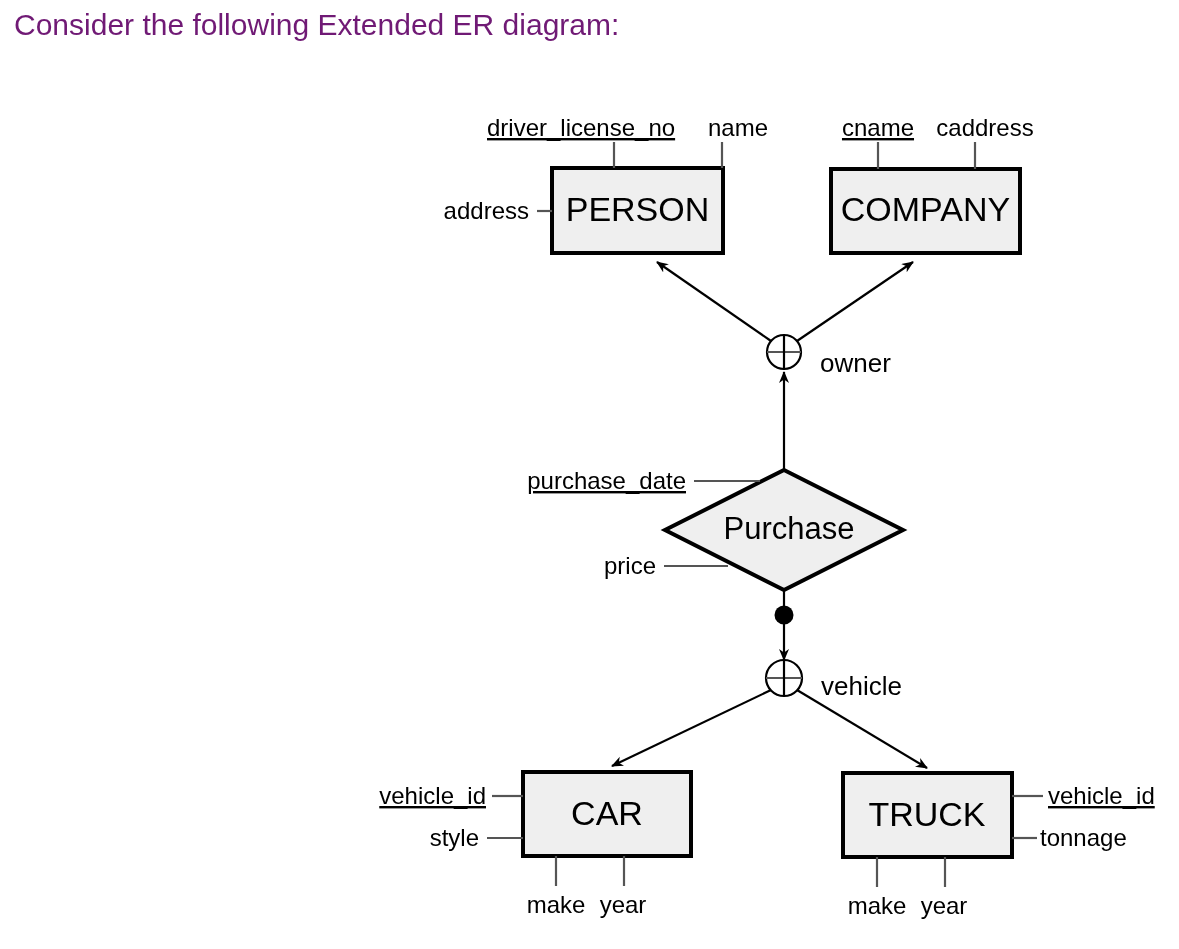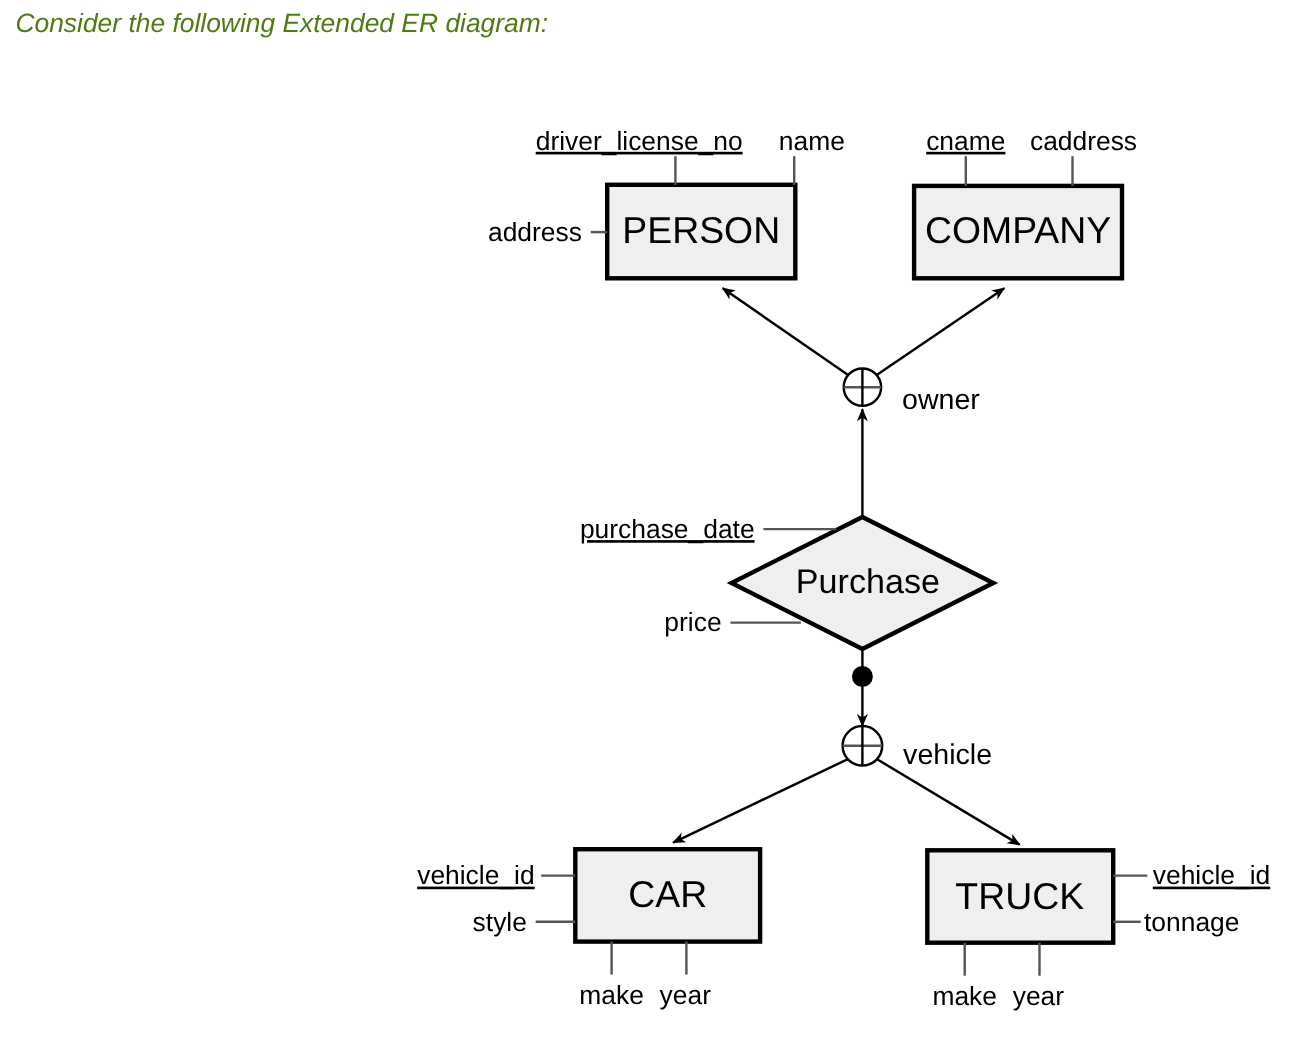--- a/index.html
+++ b/index.html
@@ -18,26 +18,25 @@
   }
   #page-root {
     position: relative;
     width: 1179px;
     height: 949px;
   }
   .page-title {
     position: absolute;
     left: 14px;
     top: 8px;
-    font-size: 24px;
-    font-family: "Liberation Sans", sans-serif;
-    color: #4d7c0f;
+    font-size: 30px;
+    font-family: "Liberation Sans", sans-serif;
+    color: #701a75;
     white-space: nowrap;
     letter-spacing: 0px;
-    font-style: italic;
   }
   svg.er-canvas {
     position: absolute;
     left: 0;
     top: 0;
     width: 1179px;
     height: 949px;
     display: block;
   }
   .entity-box {

